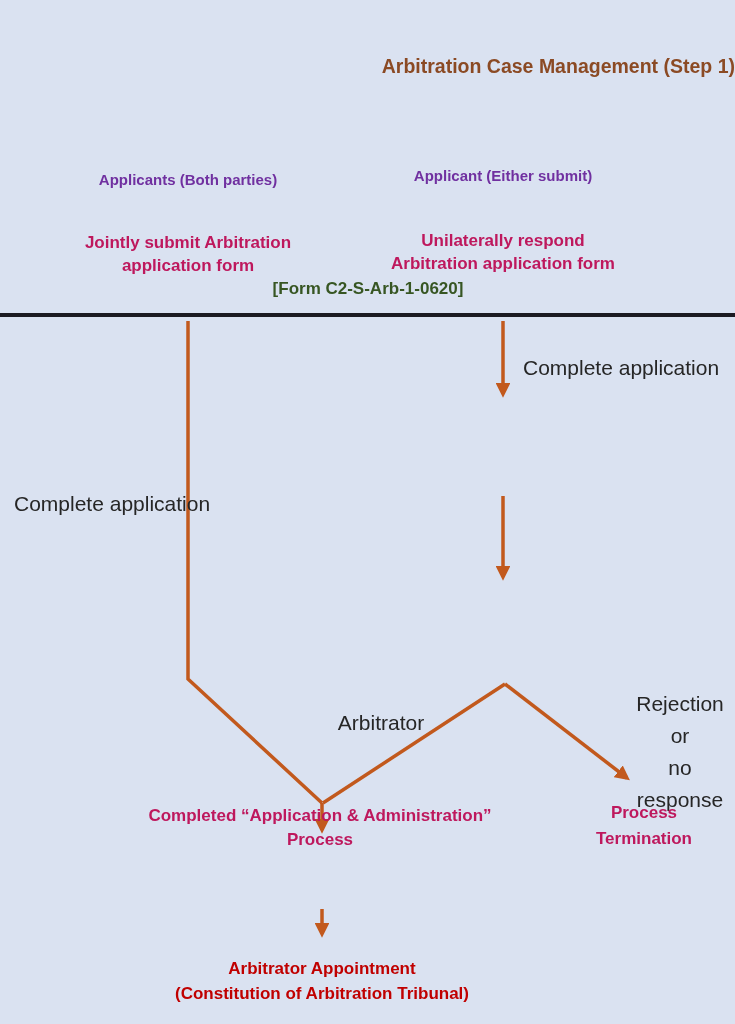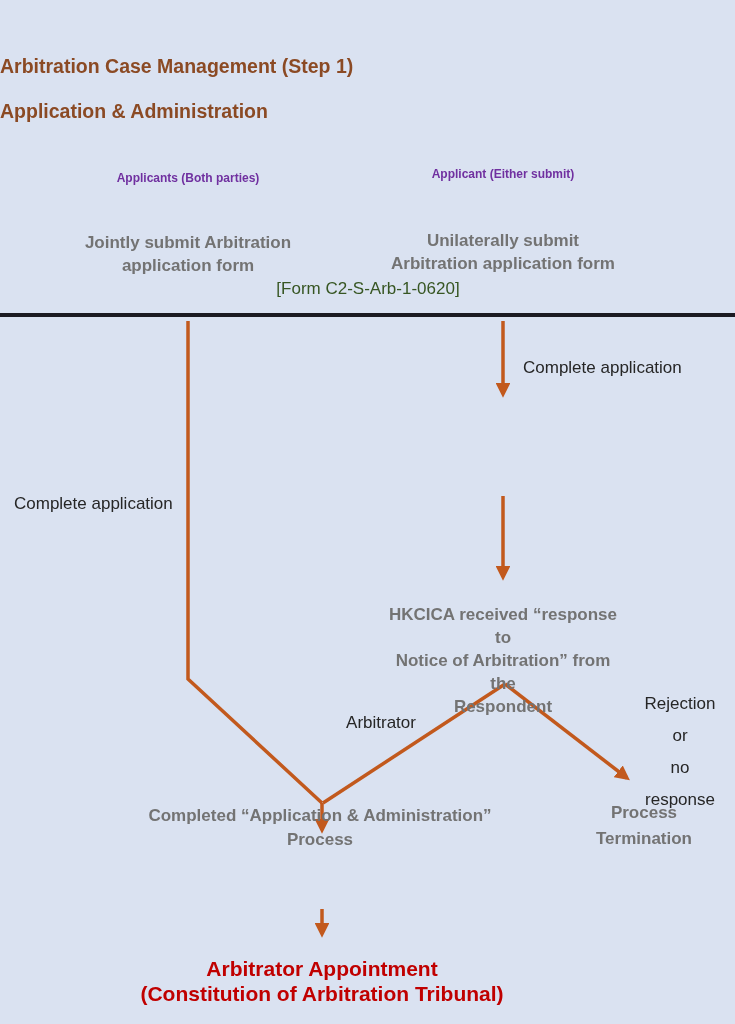--- a/index.html
+++ b/index.html
@@ -15,28 +15,28 @@
     background: #dae2f1;
   }
   svg.arrows {
     position: absolute; left: 0; top: 0;
     width: 735px; height: 1024px;
     z-index: 1;
   }
   .txt { position: absolute; z-index: 2; white-space: pre-line; }
   .center { transform: translateX(-50%); text-align: center; }
   .title {
-    left: 0; right: 0; text-align: left;
+    left: 0; right: 0; text-align: right;
     font-size: 19.5px; font-weight: bold; color: #8b4a24;
   }
-  .colhead { font-size: 12px; font-weight: bold; color: #7030a0; }
-  .node { font-size: 17px; font-weight: bold; color: #737373; line-height: 23px; }
-  .formref { font-size: 17px; font-weight: normal; color: #375623; }
-  .elabel { font-size: 17px; color: #262626; line-height: 24px; }
-  .terminal { font-size: 21px; font-weight: bold; color: #c00000; line-height: 25px; }
+  .colhead { font-size: 15px; font-weight: bold; color: #7030a0; }
+  .node { font-size: 17px; font-weight: bold; color: #be185d; line-height: 23px; }
+  .formref { font-size: 17px; font-weight: bold; color: #375623; }
+  .elabel { font-size: 21px; color: #262626; line-height: 24px; }
+  .terminal { font-size: 17px; font-weight: bold; color: #c00000; line-height: 25px; }
   .divider {
     position: absolute; left: 0; top: 313; width: 735px; height: 4px;
     background: #1b1b22; z-index: 2;
   }
 </style>
 </head>
 <body>
 
 <div class="canvas">
 
@@ -51,42 +51,38 @@
       <line x1="503" y1="321" x2="503" y2="394" marker-end="url(#ah)"></line>
       <line x1="503" y1="496" x2="503" y2="577" marker-end="url(#ah)"></line>
       <line x1="505" y1="684" x2="323" y2="803"></line>
       <line x1="505" y1="684" x2="627" y2="778" marker-end="url(#ah)"></line>
       <line x1="322" y1="803" x2="322" y2="830" marker-end="url(#ah)"></line>
       <line x1="322" y1="909" x2="322" y2="934" marker-end="url(#ah)"></line>
     </g>
   </svg>
 
   <div class="txt title" style="top:55px">Arbitration Case Management (Step 1)</div>
-  <div class="txt title" style="top:100px">Application &amp; Administration</div>
 
   <div class="txt colhead center" style="left:188px; top:171px">Applicants (Both parties)</div>
   <div class="txt colhead center" style="left:503px; top:167px">Applicant (Either submit)</div>
 
   <div class="txt node center" style="left:188px; top:231px">Jointly submit Arbitration
 application form</div>
-  <div class="txt node center" style="left:503px; top:229px">Unilaterally submit
+  <div class="txt node center" style="left:503px; top:229px">Unilaterally respond
 Arbitration application form</div>
   <div class="txt formref center" style="left:368px; top:279px">[Form C2-S-Arb-1-0620]</div>
 
   <div class="divider" style="top:313px"></div>
 
   <div class="txt elabel" style="left:523px; top:356px">Complete application</div>
   <div class="txt elabel" style="left:14px; top:492px">Complete application</div>
   <div class="txt elabel center" style="left:381px; top:711px">Arbitrator</div>
   <div class="txt elabel center" style="left:680px; top:688px; line-height:32px">Rejection or
 no response</div>
 
-  <div class="txt node center" style="left:503px; top:603px">HKCICA received “response to
-Notice of Arbitration” from the
-Respondent</div>
   <div class="txt node center" style="left:644px; top:800px; line-height:26px">Process
 Termination</div>
   <div class="txt node center" style="left:320px; top:804px; line-height:24px">Completed “Application &amp; Administration”
 Process</div>
   <div class="txt terminal center" style="left:322px; top:956px">Arbitrator Appointment
 (Constitution of Arbitration Tribunal)</div>
 
 </div>
 
 </body></html>

